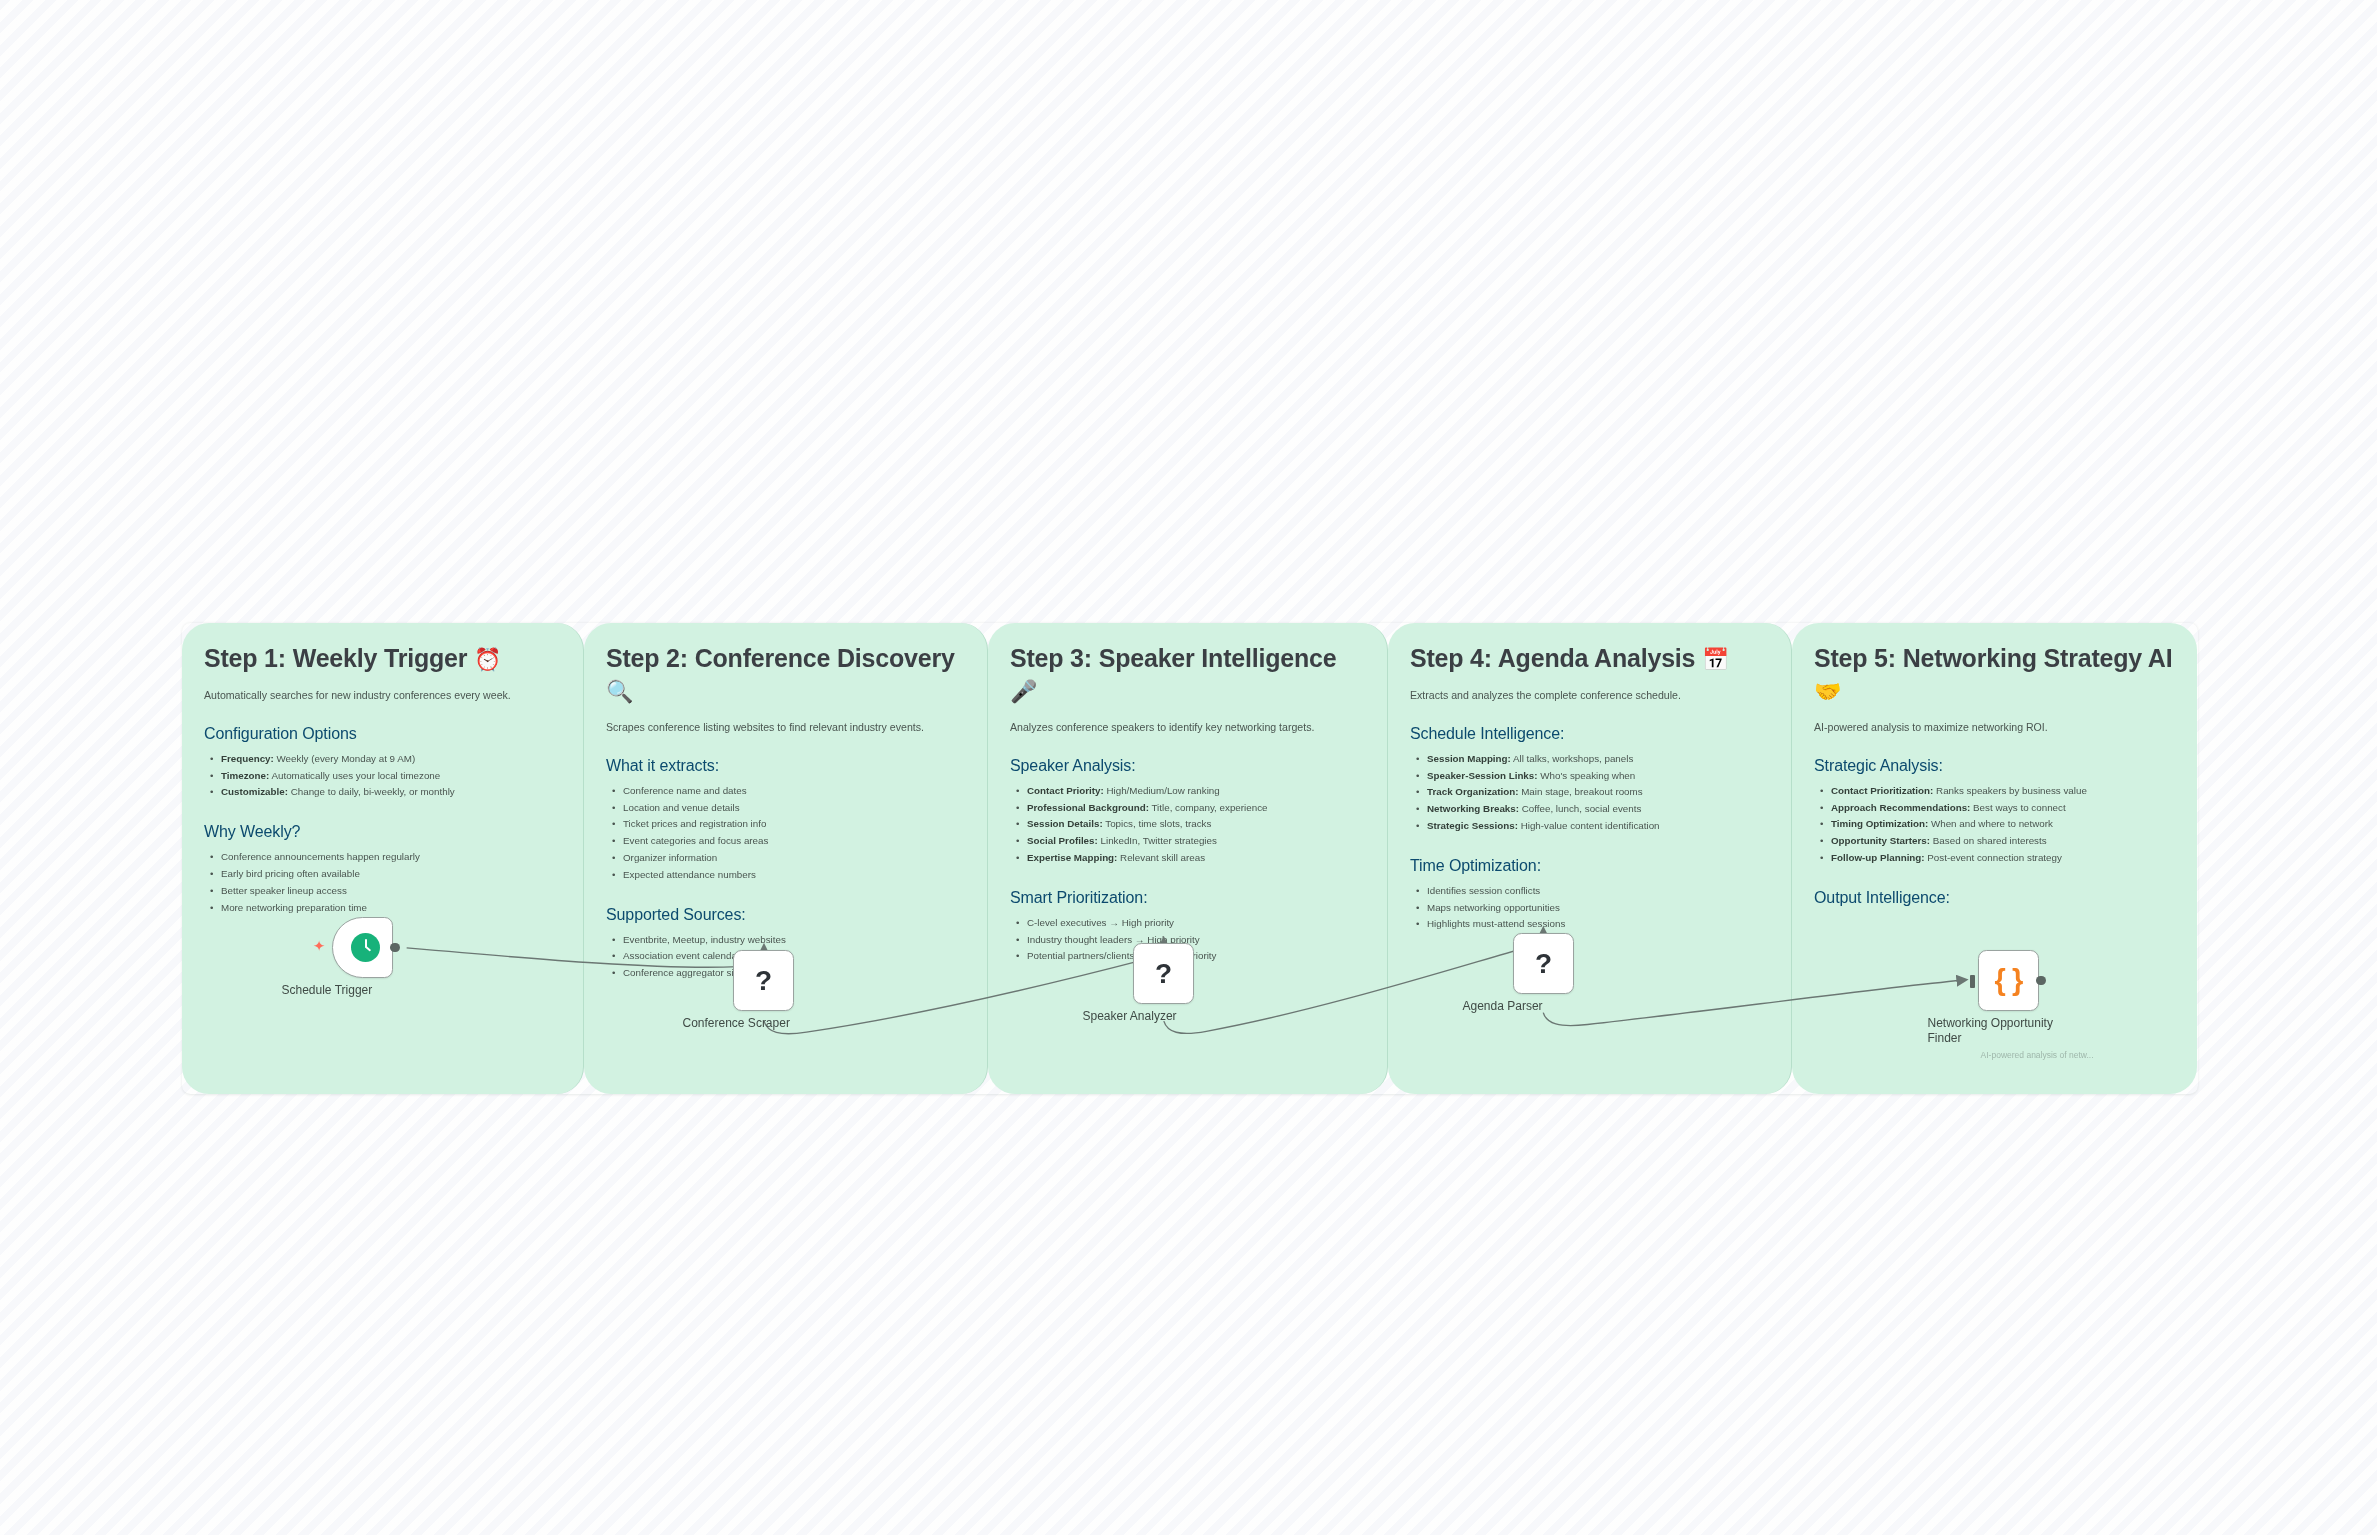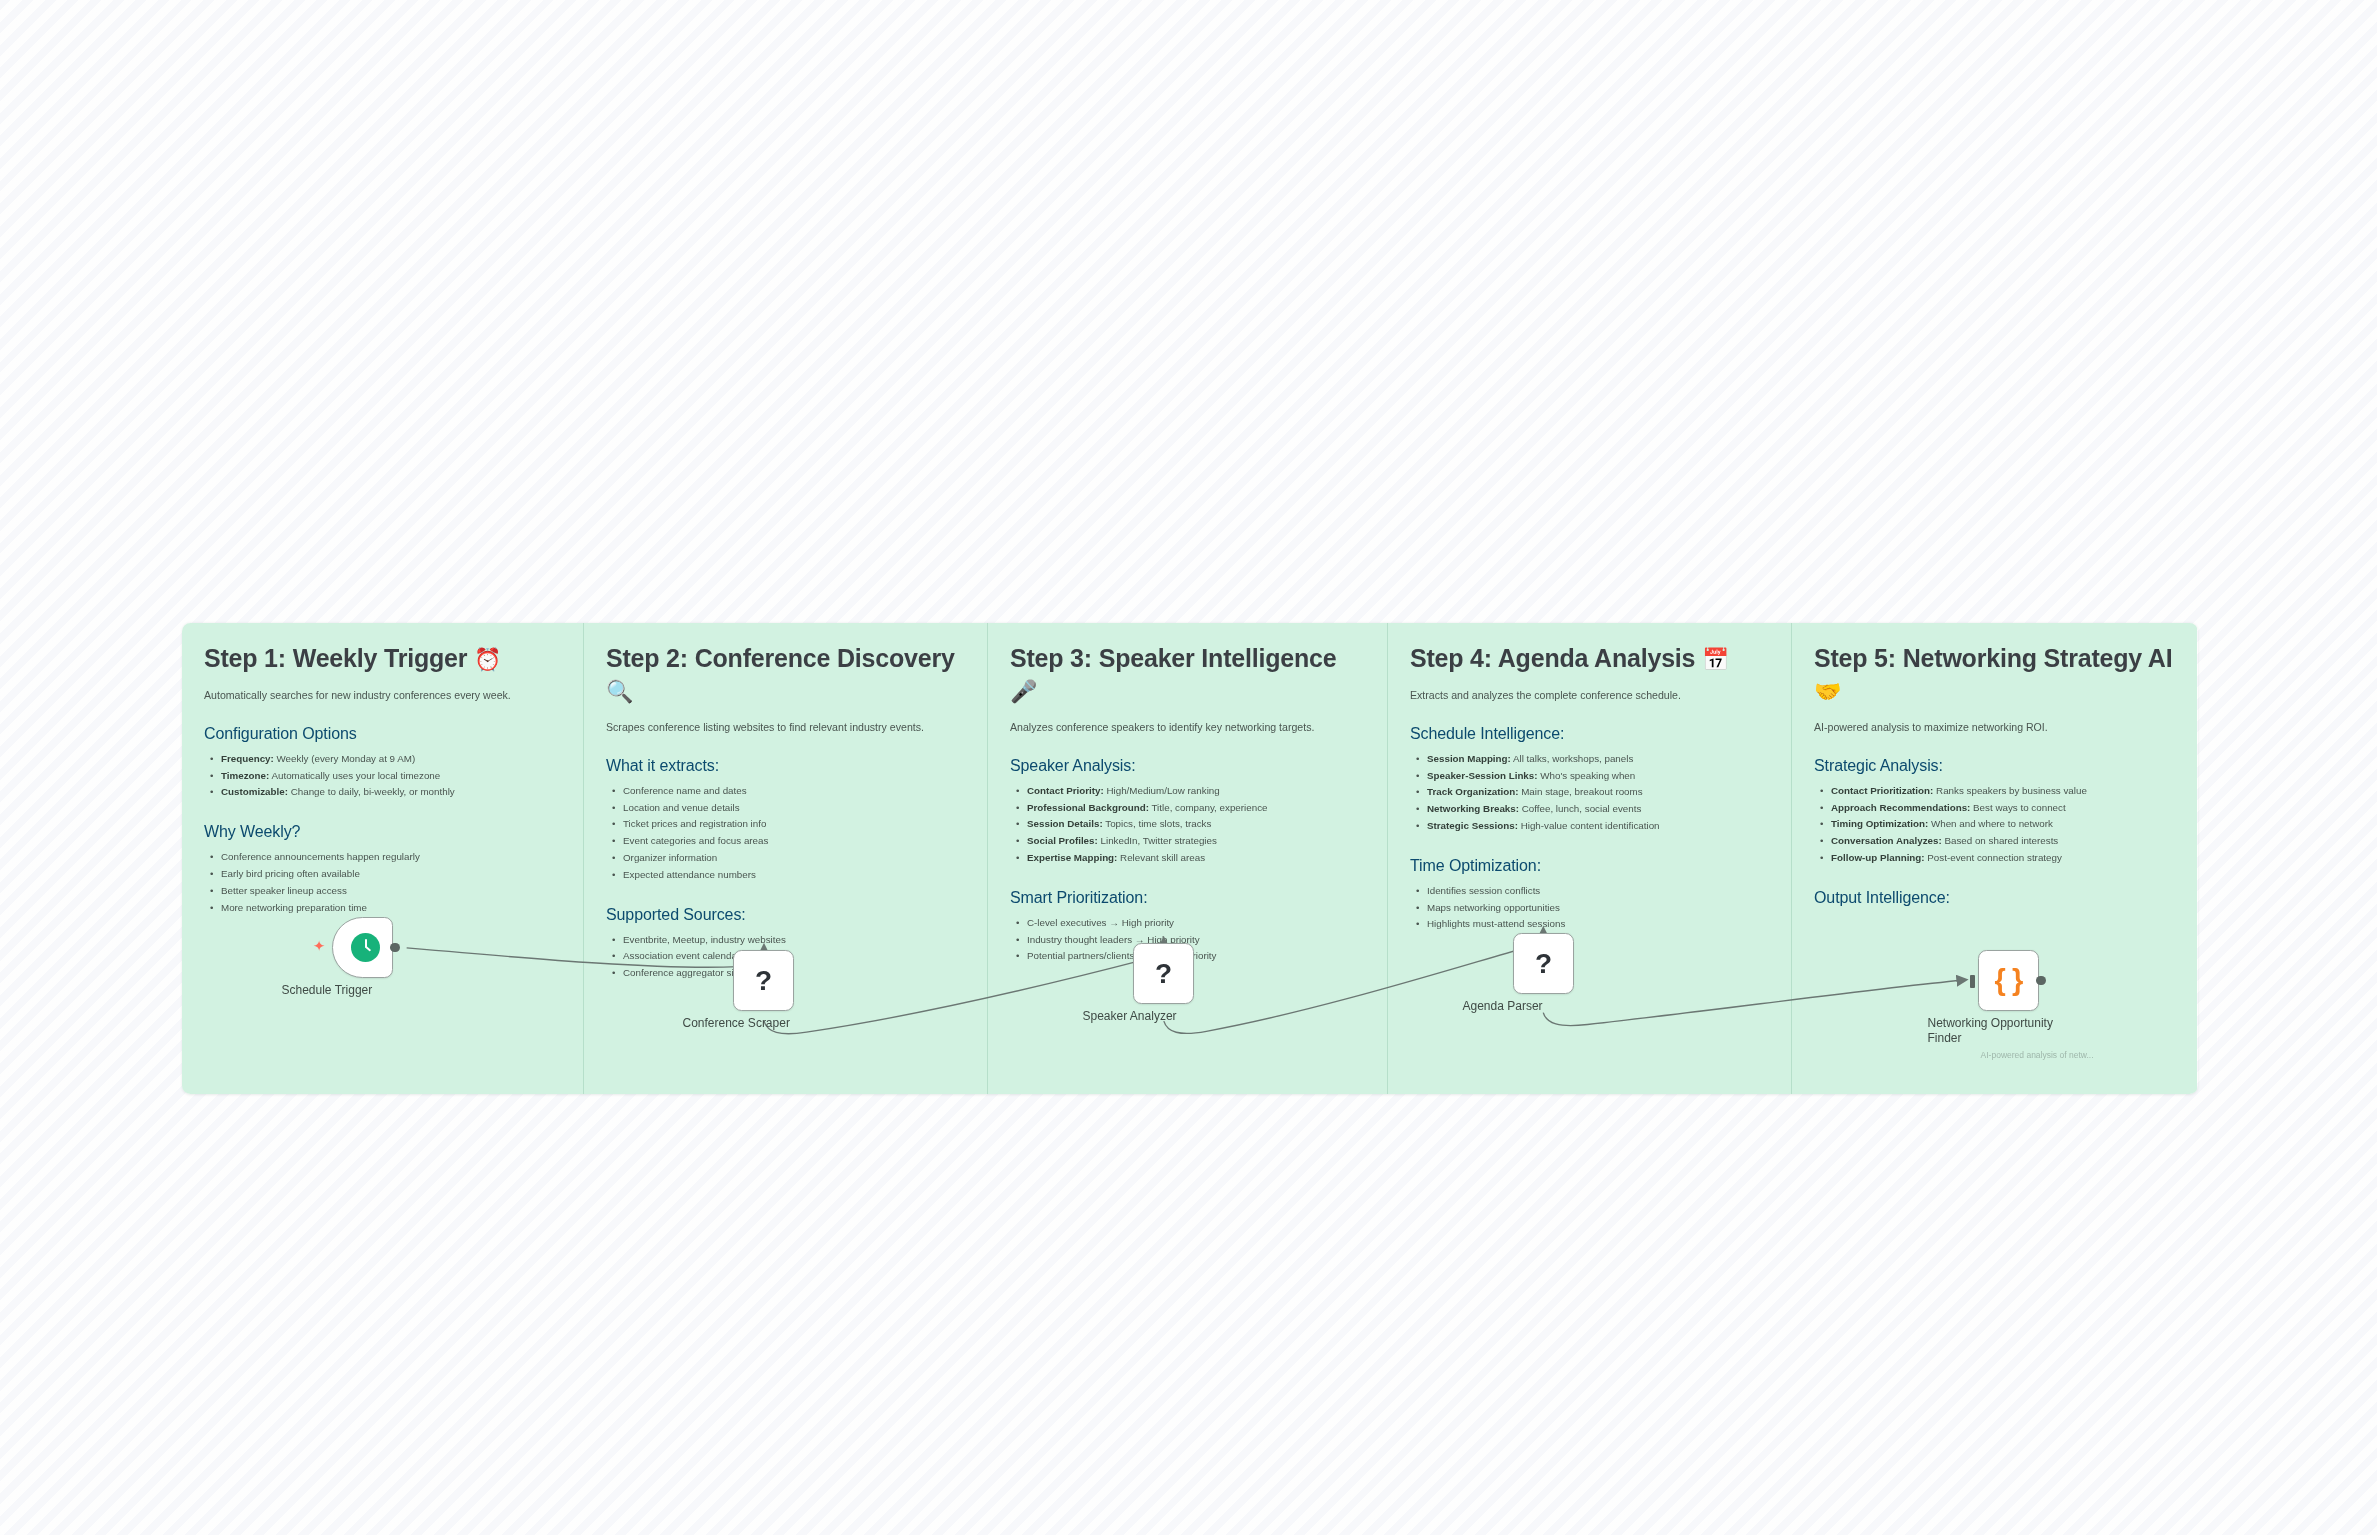--- a/index.html
+++ b/index.html
@@ -21,20 +21,21 @@
     position:absolute;left:182px;top:623px;width:2016px;height:471px;
     display:flex;border-radius:8.5px;overflow:hidden;
     box-shadow:0 0.9px 2.6px rgba(40,60,50,.10);
   }
   .sticky{
     position:relative;
     background:#d2f2e1;
     box-sizing:border-box;
     padding:19px 22px 8px 22px;
     border-right:0.9px solid rgba(120,180,150,.30);
+    border-radius:27px;
   }
   .sticky:last-child{border-right:none;}
   .s1{width:402px;}
   .s2{width:404px;}
   .s3{width:400px;}
   .s4{width:404px;}
   .s5{width:405px;}
 
   .sticky h1{
     margin:0 0 0 0;
@@ -198,21 +199,21 @@
     </div>
 
     <div class="sticky s5">
       <h1><span>Step 5: Networking Strategy AI</span> <span class="emoji">🤝</span></h1>
       <p class="lede">AI-powered analysis to maximize networking ROI.</p>
       <h2>Strategic Analysis:</h2>
       <ul>
         <li><b>Contact Prioritization:</b><span> Ranks speakers by business value</span></li>
         <li><b>Approach Recommendations:</b><span> Best ways to connect</span></li>
         <li><b>Timing Optimization:</b><span> When and where to network</span></li>
-        <li><b>Conversation Analyzes:</b><span> Based on shared interests</span></li>
+        <li><b>Opportunity Starters:</b><span> Based on shared interests</span></li>
         <li><b>Follow-up Planning:</b><span> Post-event connection strategy</span></li>
       </ul>
       <h2>Output Intelligence:</h2>
     </div>
 
   </div>
 
   <svg id="edges" viewBox="0 0 2794 1805">
     <defs>
       <marker id="arrow" markerWidth="9" markerHeight="9" refX="4" refY="4.5" orient="auto">

